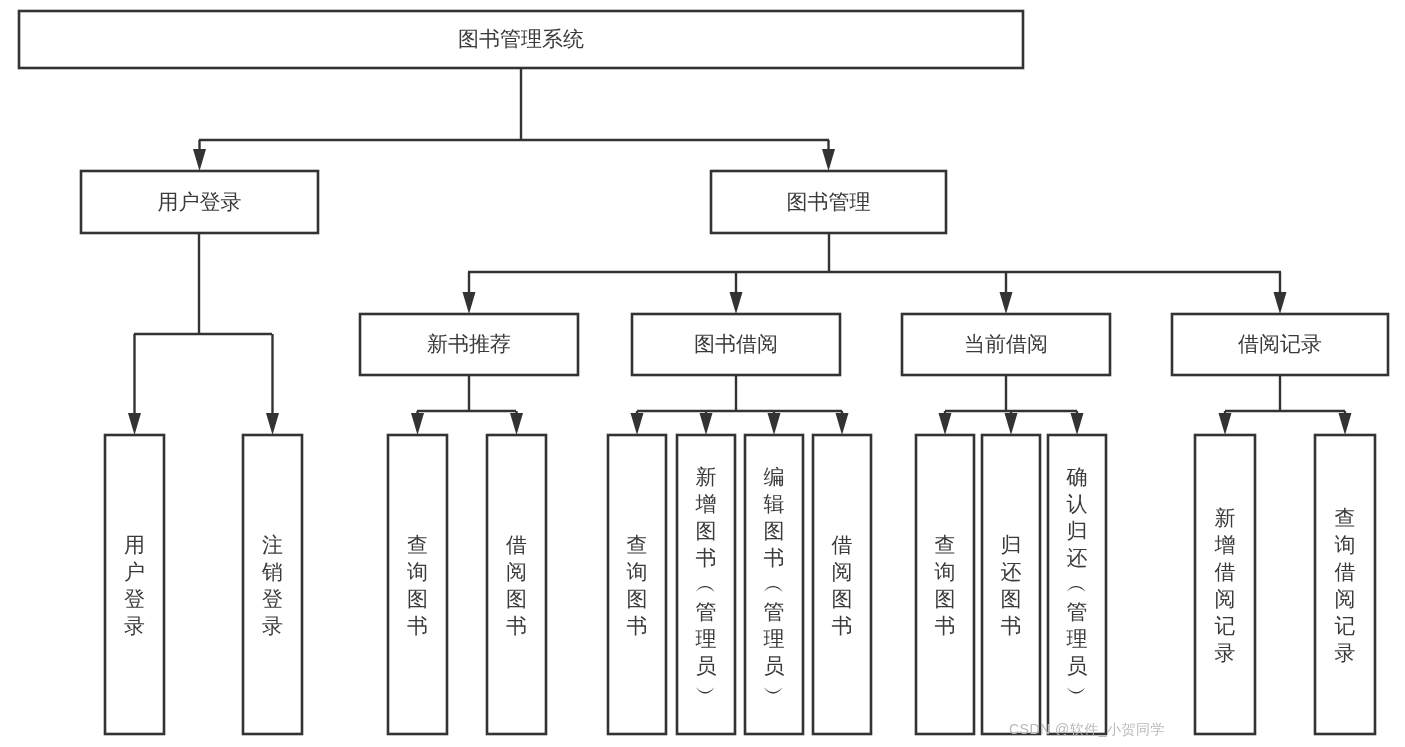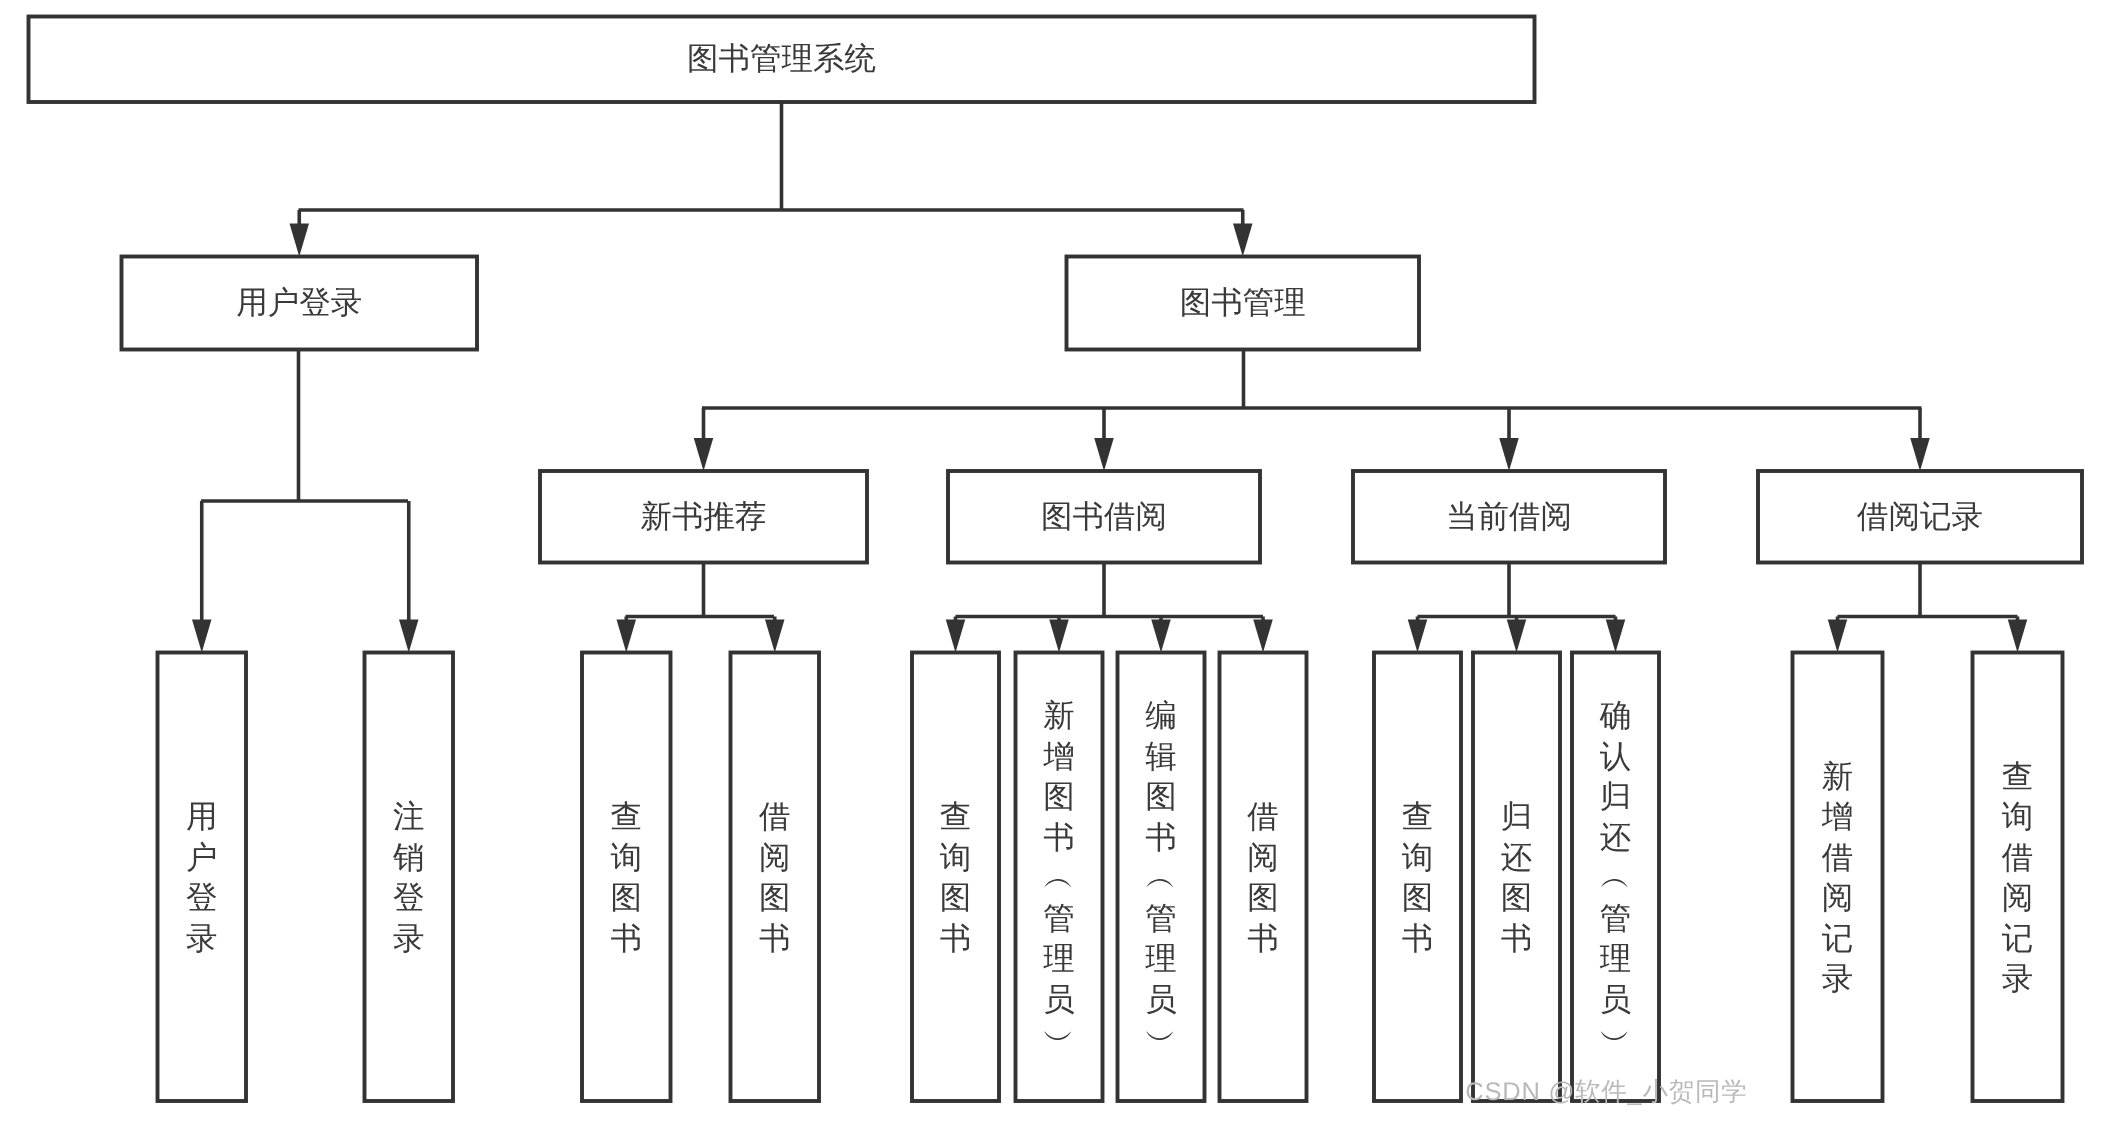--- a/index.html
+++ b/index.html
@@ -53,21 +53,21 @@
     font-family: "Liberation Sans", "DejaVu Sans", sans-serif;
     font-size: 21px;
     fill: #3a3a3a;
     text-anchor: middle;
   }
   .watermark {
     position: absolute;
     right: 10px;
     bottom: 8px;
     font-family: "Liberation Sans", "DejaVu Sans", sans-serif;
-    font-size: 17px;
+    font-size: 14px;
     color: #b9b9b9;
     white-space: nowrap;
     letter-spacing: 0.5px;
     user-select: none;
   }
 </style>
 </head>
 <body>
 
 <div id="diagram-root">

